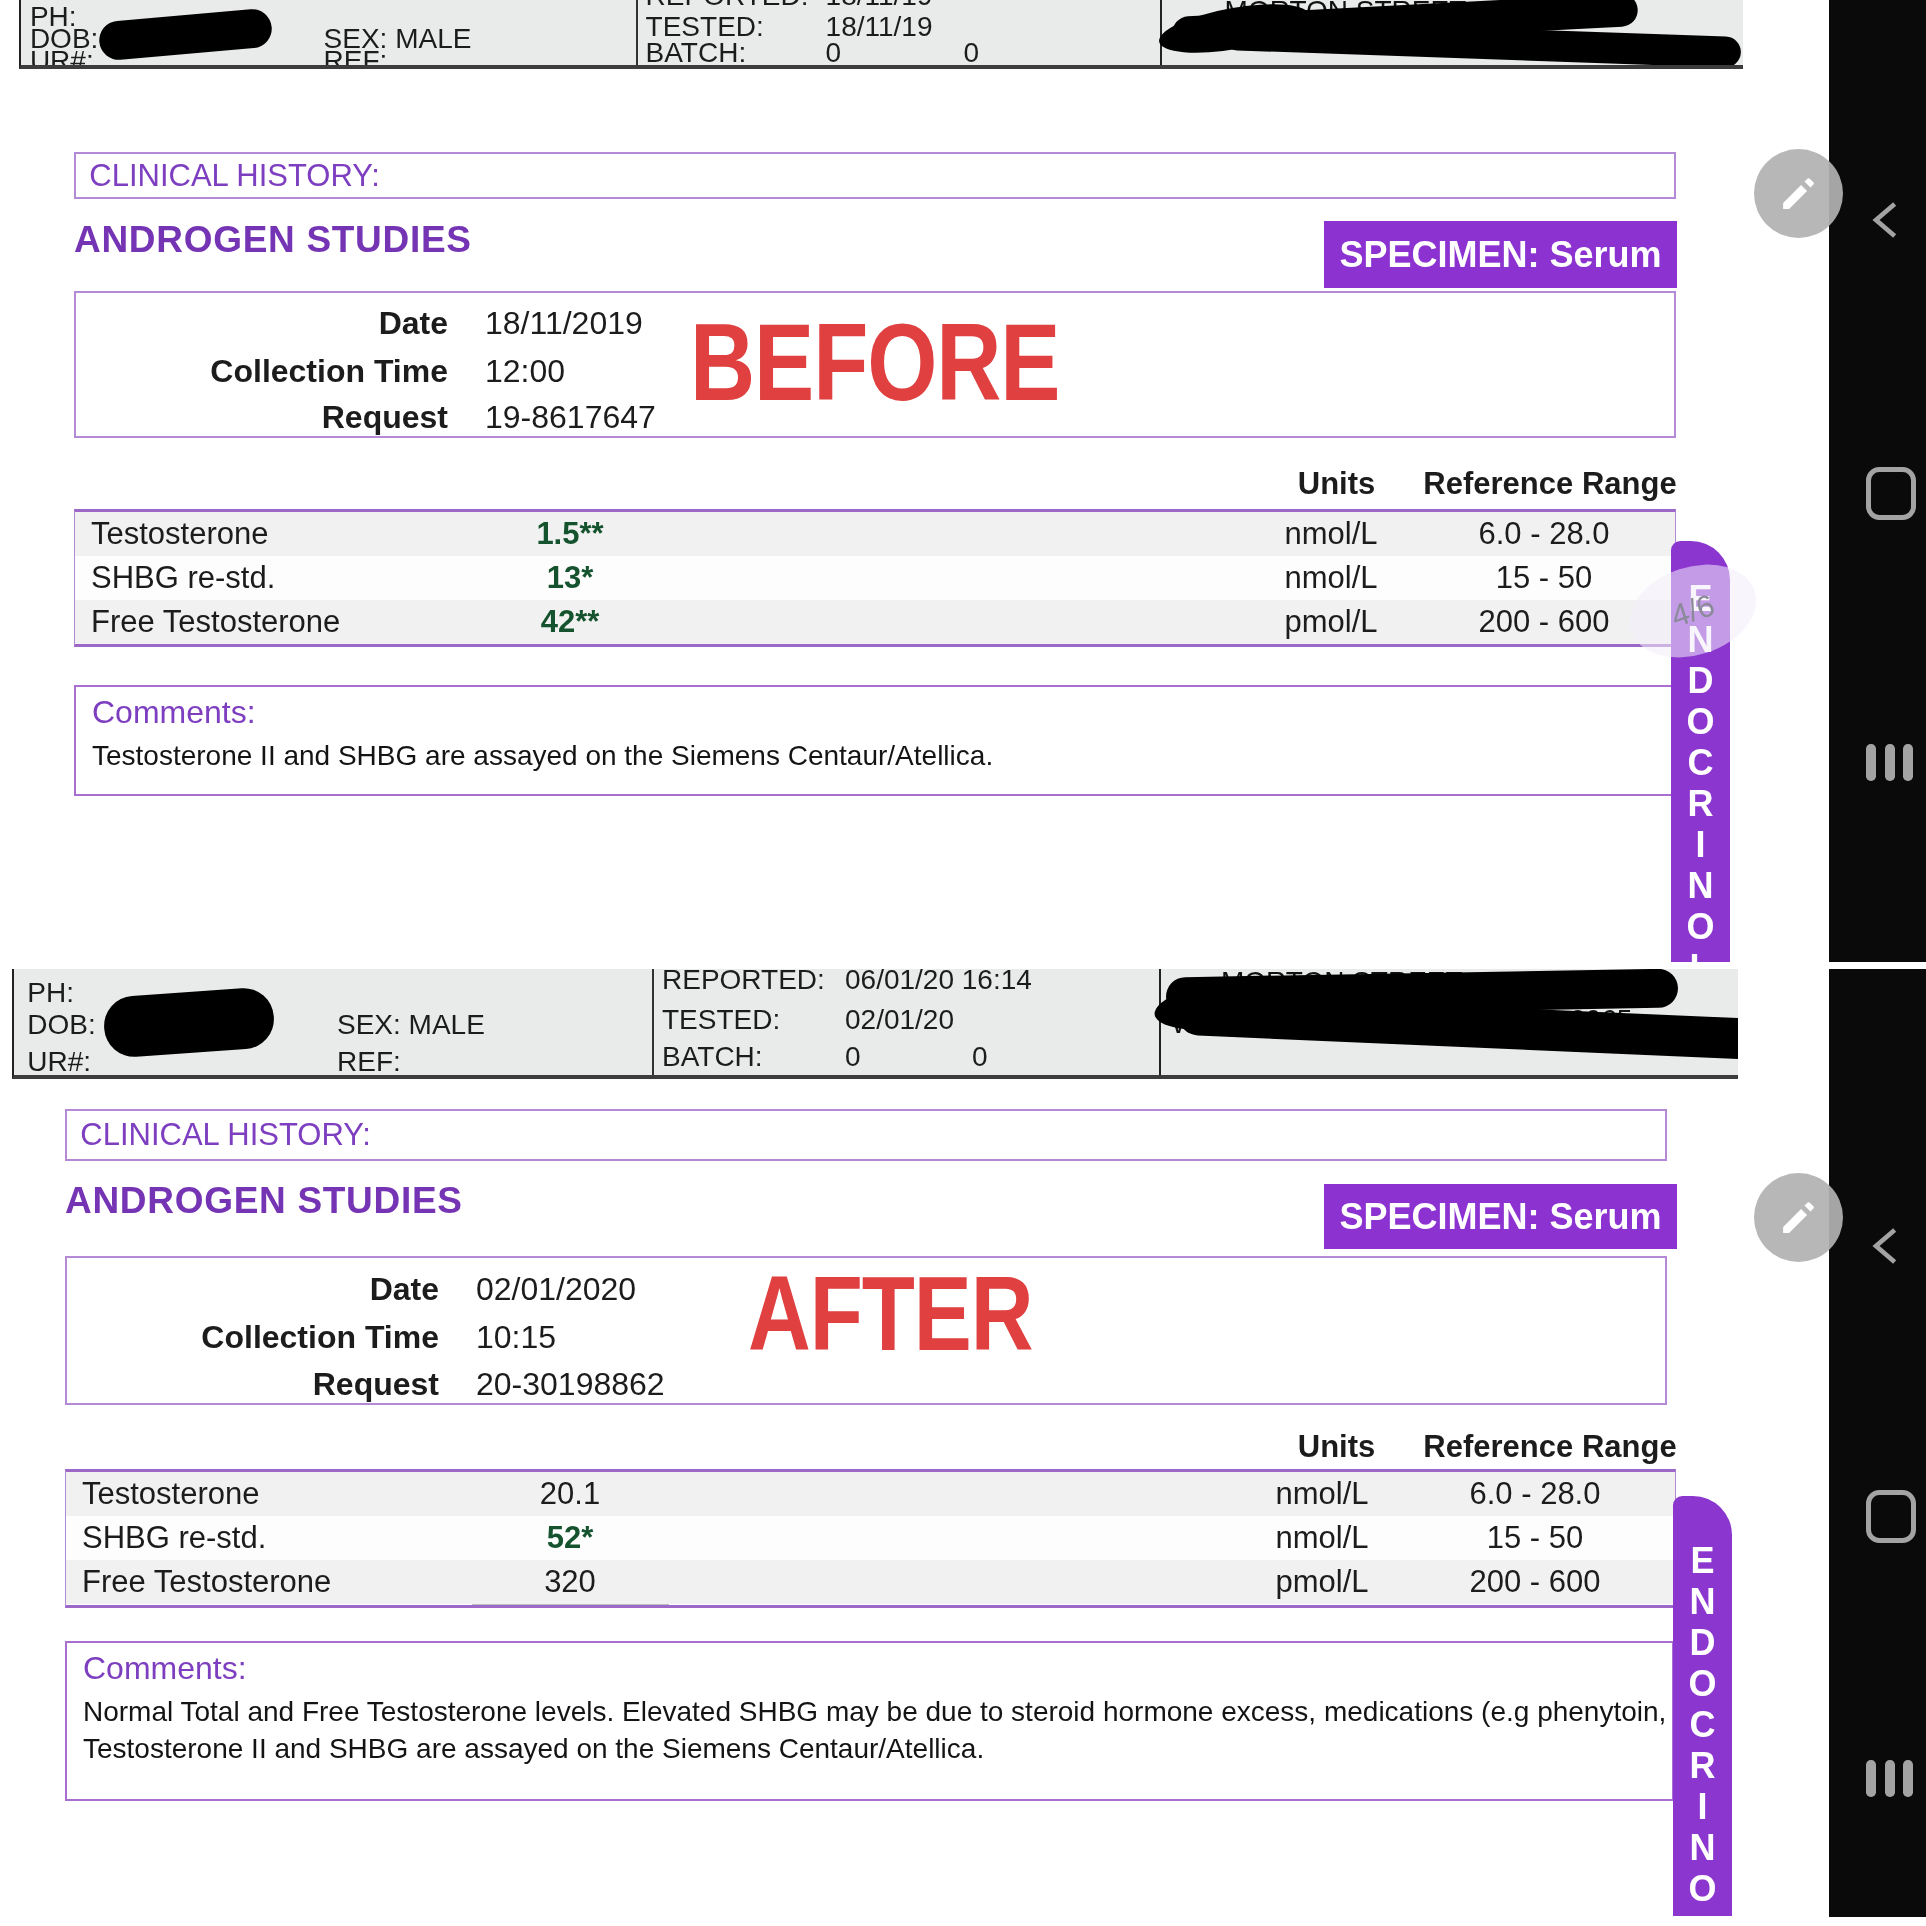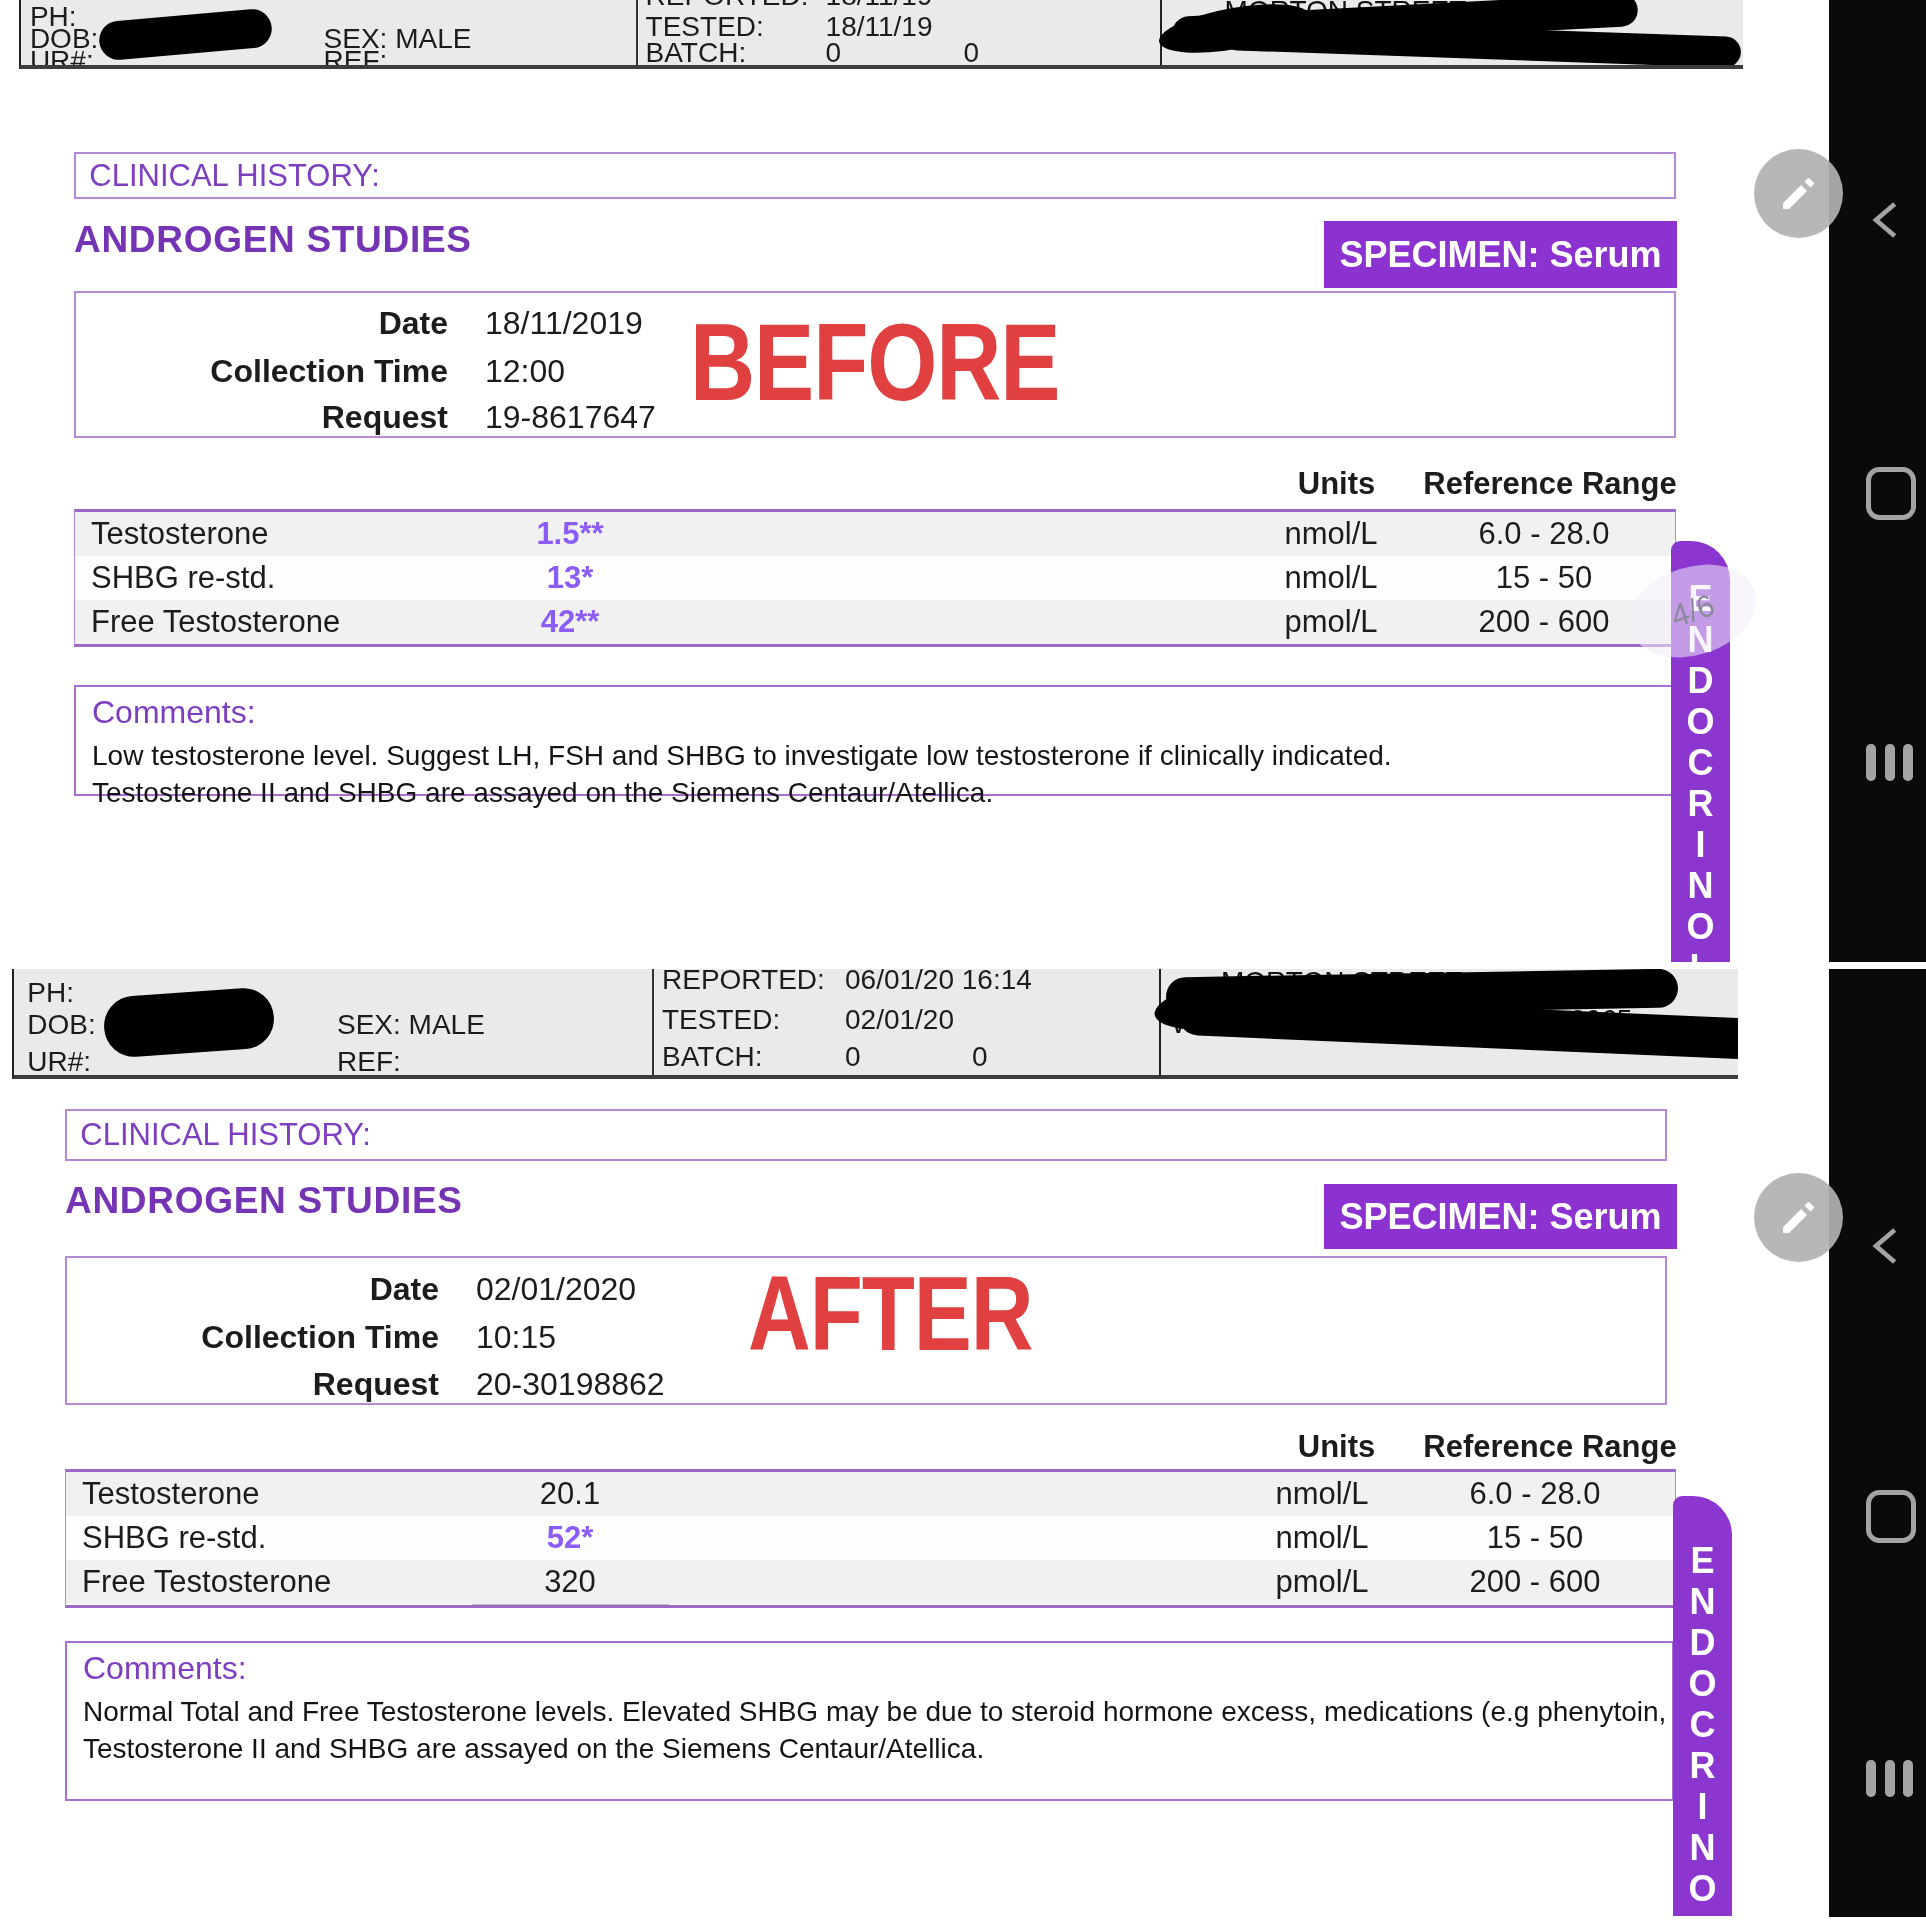--- a/index.html
+++ b/index.html
@@ -38,21 +38,21 @@
   .colhdr{font-size:31px;font-weight:bold;text-align:center;white-space:nowrap;}
 
   .rtable{border-top:3.3px solid #9d68c8;border-bottom:3.3px solid #9d68c8;border-left:1.3px solid #b48ad6;border-right:1.3px solid #b48ad6;z-index:1;}
   .gstrip{position:absolute;width:197px;top:0;bottom:0;background:#bdbebe;}
   .rrow{position:relative;height:44px;}
   .rrow.odd{background:#f1f1f1;}
   .rrow.even{background:#fdfdfd;}
   .rrow span{position:absolute;top:50%;transform:translateY(-50%);font-size:31px;white-space:nowrap;}
   .rrow .name{left:16px;}
   .rrow .value{left:398px;width:194px;text-align:center;z-index:2;}
-  .rrow .value.red{color:#8b5cf6;font-weight:bold;}
+  .rrow .value.red{color:#14532d;font-weight:bold;}
   .rrow .units{left:1163px;width:186px;text-align:center;}
   .rrow .ref{left:1326px;width:286px;text-align:center;}
 
   .cbox{border:2px solid #a86fd0;background:#fff;padding:6.7px 0 0 16px;box-sizing:border-box;z-index:1;}
   .cbox .clabel{font-size:32px;font-weight:normal;color:#7d3fc0;margin-bottom:6.7px;}
   .cbox .cline{font-size:28px;color:#141414;line-height:37px;white-space:nowrap;}
 
   .tab{background:#8b36cf;border-radius:9.3px 39px 0 0;z-index:3;overflow:hidden;color:#fff;font-weight:bold;font-size:36px;}
   .tab span{display:block;height:41px;line-height:41px;text-align:center;}
   .bubble{background:rgba(243,238,250,.55);border-radius:50%;z-index:4;display:flex;align-items:center;justify-content:center;
@@ -132,21 +132,20 @@
     <div class="rrow odd">
       <span class="name">Free Testosterone</span>
       <span class="value red">42**</span>
       <span class="units">pmol/L</span>
       <span class="ref">200 - 600</span>
     </div>
   </div>
 
   <div class="abs cbox" style="left:74px;top:685px;width:1600px;height:111px;">
     <div class="clabel">Comments:</div>
-    <div class="cline">Low testosterone level. Suggest LH, FSH and SHBG to investigate low testosterone if clinically indicated.</div>
     <div class="cline">Testosterone II and SHBG are assayed on the Siemens Centaur/Atellica.</div>
   </div>
 
   <div class="abs tab" style="left:1671px;top:541px;width:59px;height:422px;padding-top:37px;box-sizing:border-box;">
       <span>E</span>
       <span>N</span>
       <span>D</span>
       <span>O</span>
       <span>C</span>
       <span>R</span>

